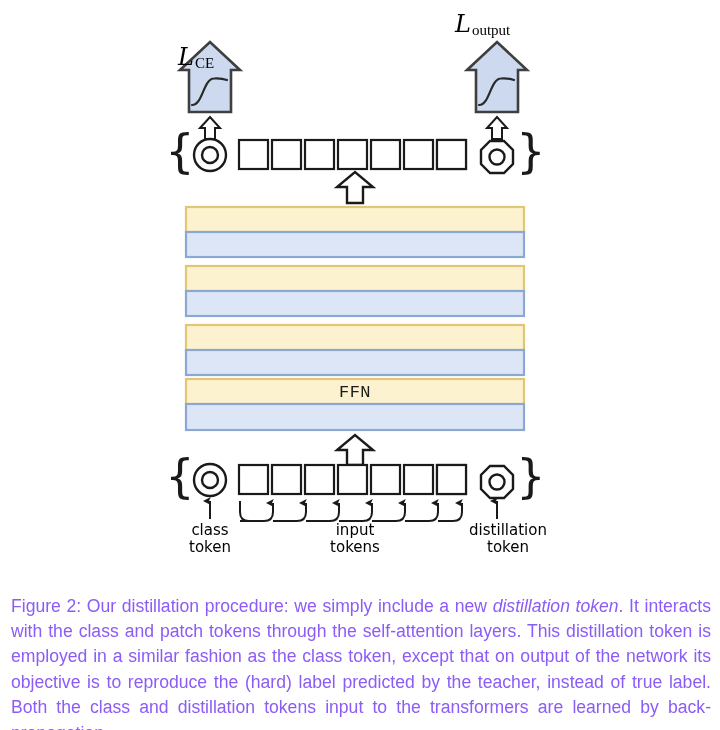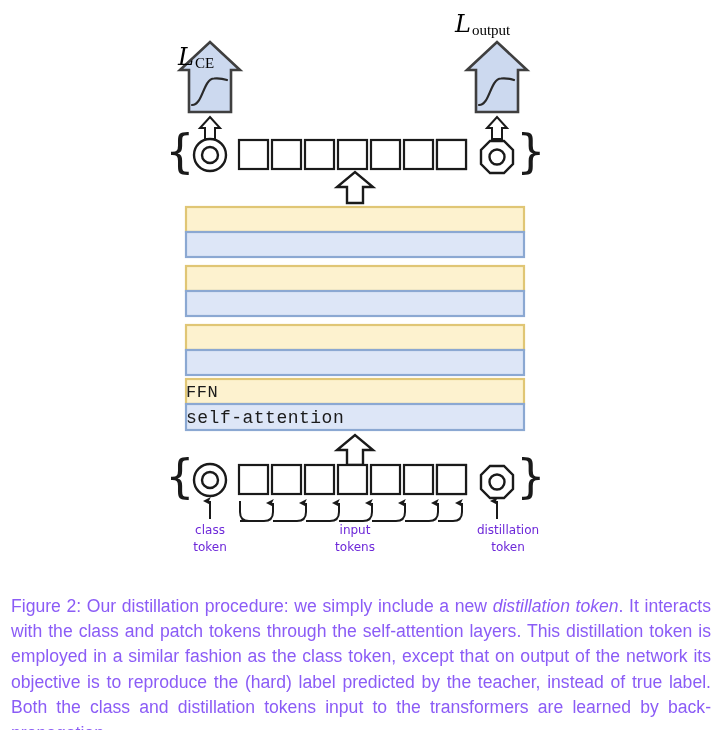--- a/index.html
+++ b/index.html
@@ -56,35 +56,35 @@
 
   #loss-ce-label { left: 178px; top: 24px; margin-top: 21px; }
   #loss-teacher-label { left: 455px; top: 12px; }
 
   .block-text {
     position: absolute;
     font-family: "Liberation Mono", monospace;
     font-size: 17px;
     letter-spacing: 0.5px;
     color: #1b1b1b;
-    text-align: left;
+    text-align: center;
     width: 338px;
     left: 186px;
     line-height: 1;
   }
   #ffn-text { top: 384px; }
   #selfattn-text { top: 409px; font-size: 18px; }
 
   .token-caption {
     position: absolute;
     font-family: "DejaVu Sans", sans-serif;
-    font-size: 12px;
+    font-size: 15px;
     line-height: 17px;
     text-align: center;
-    color: #6d28d9;
+    color: #000000;
     white-space: pre-line;
   }
   #class-token-caption { left: 172px; top: 522px; width: 76px; }
   #patch-tokens-caption { left: 312px; top: 522px; width: 86px; }
   #distillation-token-caption { left: 440px; top: 522px; width: 136px; }
 
   #figure-caption {
     position: absolute;
     left: 11px;
     top: 576px;
@@ -235,21 +235,20 @@
   </svg>
 
   <div class="loss-label" id="loss-ce-label">
     <span class="cal">L</span><span class="sub">CE</span>
   </div>
   <div class="loss-label" id="loss-teacher-label">
     <span class="cal">L</span><span class="sub">output</span>
   </div>
 
   <div class="block-text" id="ffn-text">FFN</div>
-  <div class="block-text" id="selfattn-text">self-attention</div>
 
   <div class="token-caption" id="class-token-caption">class
 token</div>
   <div class="token-caption" id="patch-tokens-caption">input
 tokens</div>
   <div class="token-caption" id="distillation-token-caption">distillation
 token</div>
 
 </div>
 

